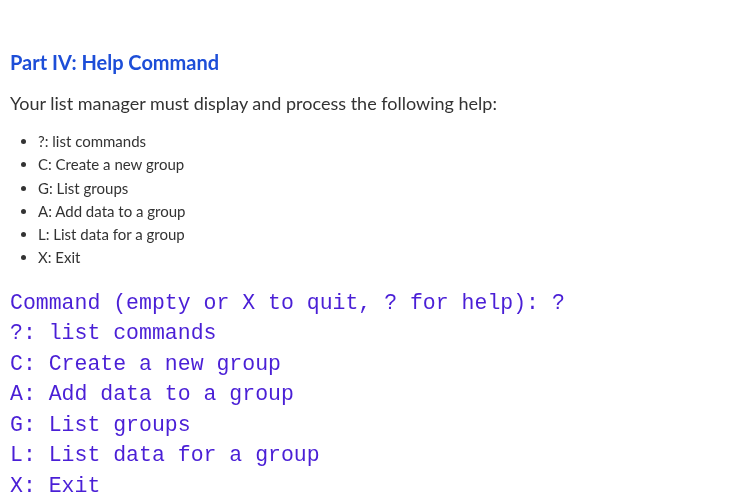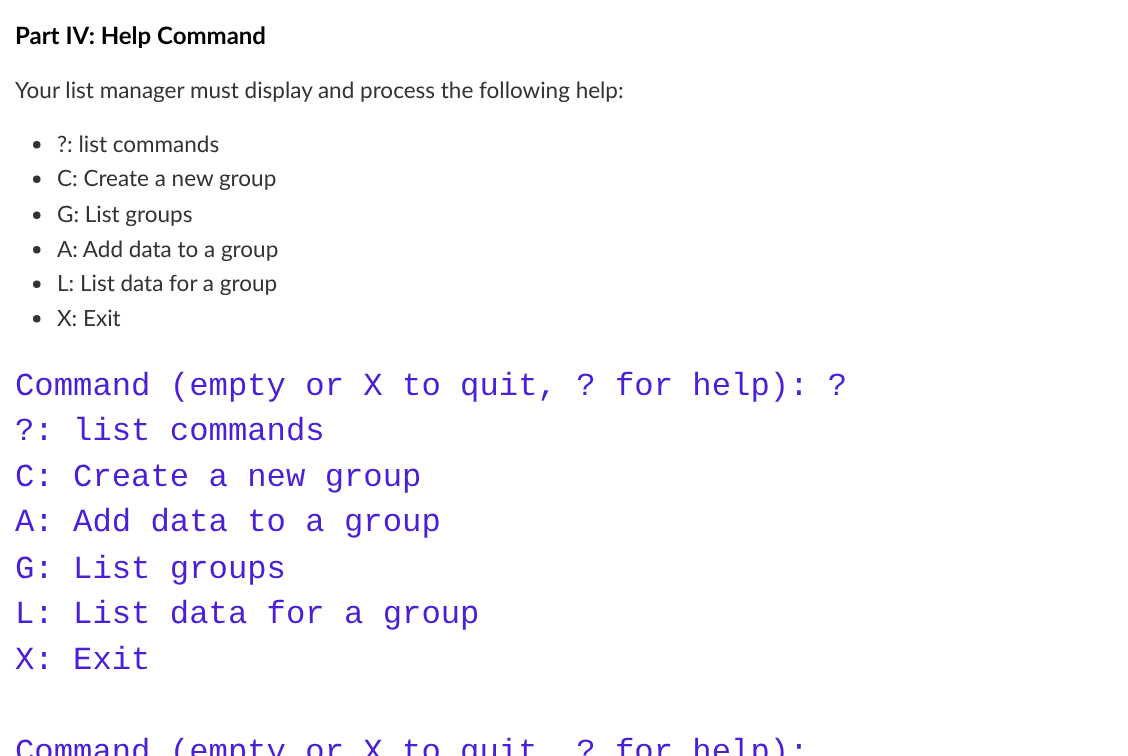--- a/index.html
+++ b/index.html
@@ -10,26 +10,27 @@
     body {
       font-family: "Lato", "Helvetica Neue", Helvetica, Arial, sans-serif;
       color: #333;
       background: #fff;
       padding: 14px 10px;
       width: 752px;
       font-size: 15px;
     }
     .heading {
       font-weight: 700;
-      font-size: 16px;
+      font-size: 20px;
       margin-bottom: 18px;
-      color: #000000;
+      color: #1d4ed8;
+      margin-top: 36px;
     }
     .intro {
-      font-size: 15px;
+      font-size: 18px;
       margin-bottom: 16px;
       color: #333;
     }
     ul.items {
       list-style: disc;
       margin-left: 28px;
       margin-bottom: 18px;
     }
     ul.items li {
       font-size: 15px;

